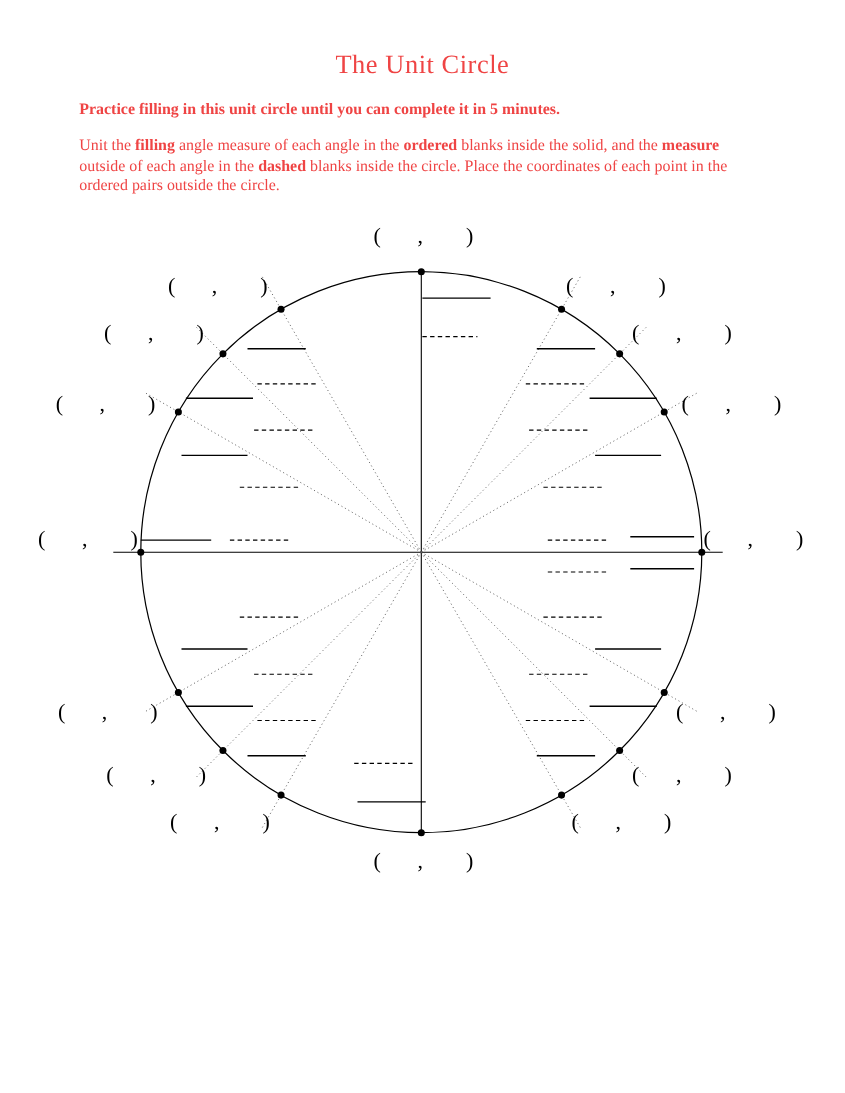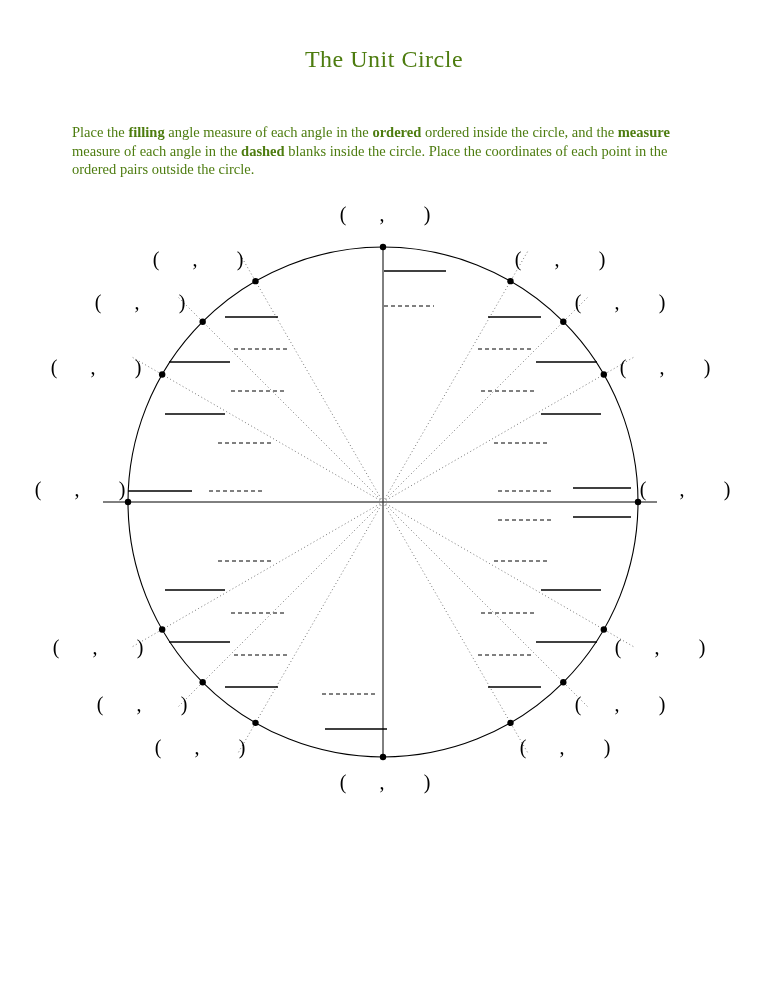--- a/index.html
+++ b/index.html
@@ -1,21 +1,21 @@
 <!DOCTYPE html>
 <html><head>
 <meta charset="utf-8">
 <style>
   html, body { margin: 0; padding: 0; background: #ffffff; }
   .page {
     position: relative;
     width: 768px;
     height: 994px;
     background: #ffffff;
-    color: #4d7c0f;
+    color: #ef4444;
     font-family: "Liberation Serif", serif;
     overflow: hidden;
   }
   .title {
     position: absolute;
     top: 46px;
     left: 0;
     width: 100%;
     margin: 0;
     text-align: center;
@@ -49,22 +49,23 @@
   .blank-dashed{ stroke: #000; stroke-width: 1; stroke-dasharray: 4 3; }
   .pair        { font-family: "Liberation Serif", serif; font-size: 20px; fill: #000; text-anchor: middle; }
 </style>
 </head>
 <body>
 
 <div class="page">
 
   <h1 class="title">The Unit Circle</h1>
 
+  <p class="practice">Practice filling in this unit circle until you can complete it in 5 minutes.</p>
 
-  <p class="instructions"><span>Place the </span><b>filling</b><span> angle measure of each angle in the </span><b>ordered</b><span> ordered inside the circle, and the </span><b>measure</b><span> measure of each angle in the </span><b>dashed</b><span> blanks inside the circle.  Place the coordinates of each point in the ordered pairs outside the circle.</span></p>
+  <p class="instructions"><span>Unit the </span><b>filling</b><span> angle measure of each angle in the </span><b>ordered</b><span> blanks inside the solid, and the </span><b>measure</b><span> outside of each angle in the </span><b>dashed</b><span> blanks inside the circle.  Place the coordinates of each point in the ordered pairs outside the circle.</span></p>
 
   <svg id="diagram" class="diagram" width="768" height="640" viewBox="0 0 768 640">
       <line x1="103" y1="307" x2="657" y2="307" class="axis"></line>
       <line x1="383" y1="52" x2="383" y2="562" class="axis"></line>
       <line x1="383" y1="307" x2="633.2813416937028" y2="162.50000000000003" class="ray"></line>
       <line x1="383" y1="307" x2="587.3538597629122" y2="102.64614023708779" class="ray"></line>
       <line x1="383" y1="307" x2="527.5" y2="56.71865830629724" class="ray"></line>
       <line x1="383" y1="307" x2="238.50000000000006" y2="56.718658306297215" class="ray"></line>
       <line x1="383" y1="307" x2="178.6461402370878" y2="102.64614023708776" class="ray"></line>
       <line x1="383" y1="307" x2="132.71865830629721" y2="162.50000000000003" class="ray"></line>

